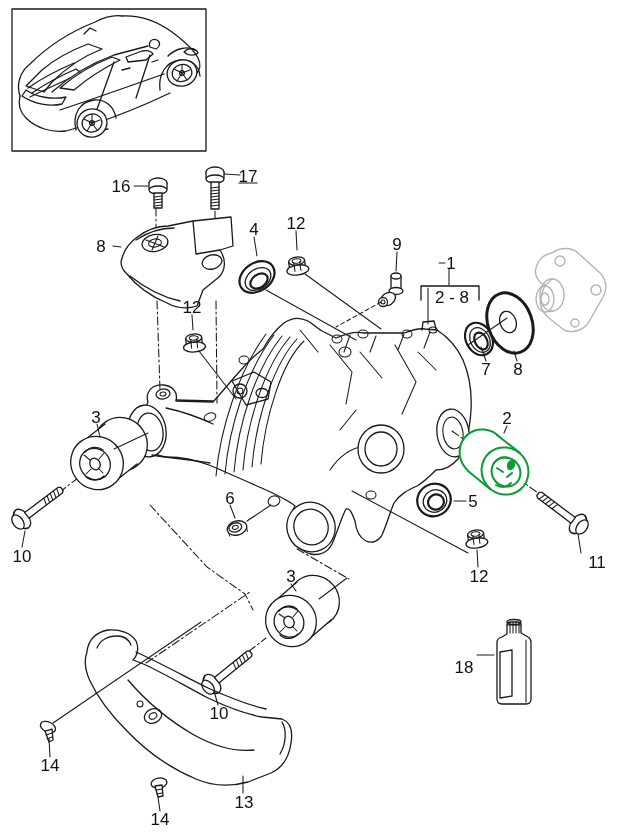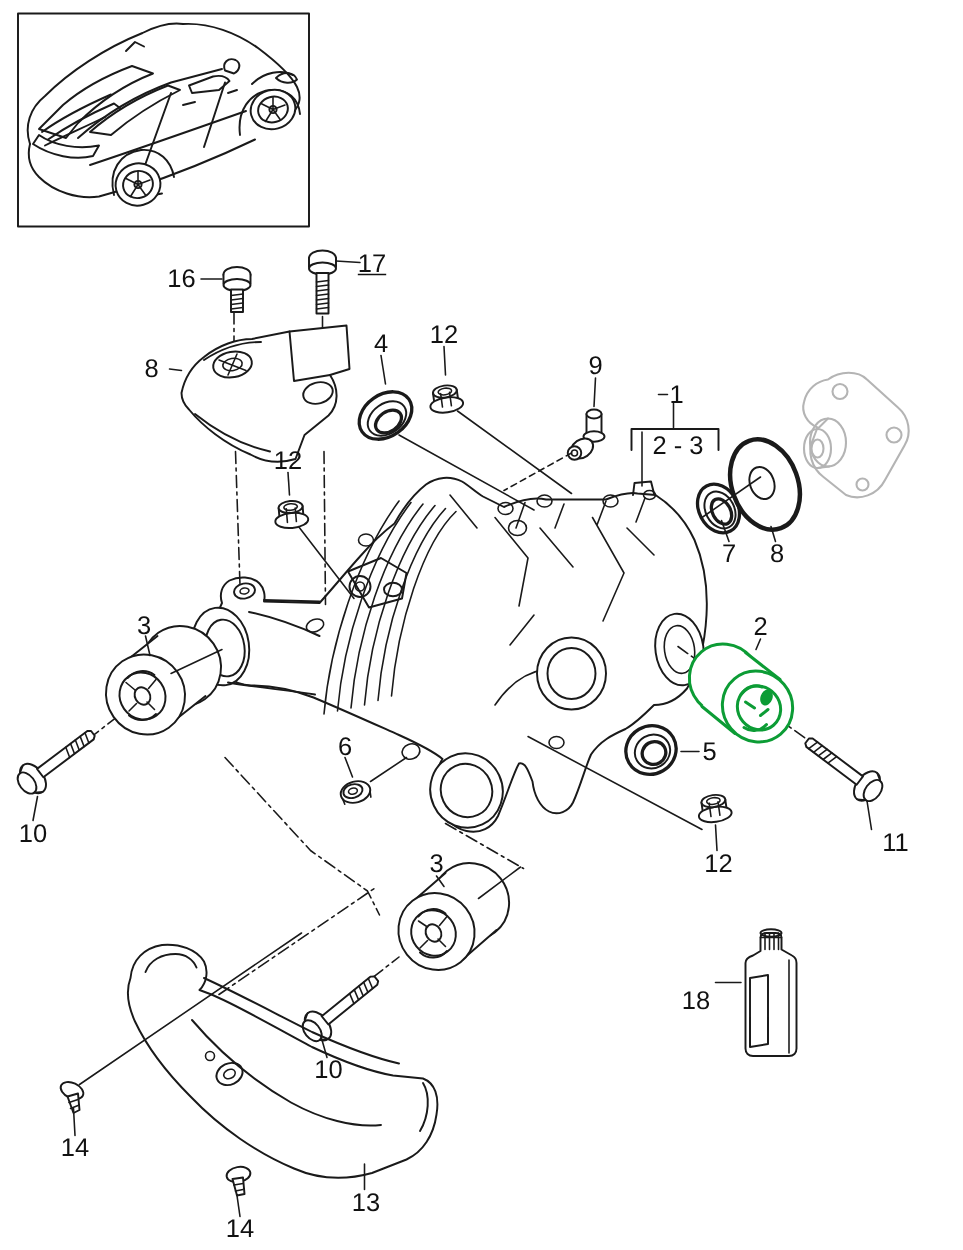--- a/index.html
+++ b/index.html
@@ -357,21 +357,21 @@
     <path class="s thin" d="M305,274 L381,329"></path>
     <path class="s d42" d="M381,302 L336,327"></path>
     <path class="s thin" d="M114,449 L148,433"></path>
     <path class="s thin" d="M319,599 L347,578"></path>
     <path class="s thin" d="M201,622 L53,723"></path>
   </g>
 </svg>
 
 <div>
       <span class="callout" style="left: 451px; top: 263px;">1</span>
-      <span class="callout" style="left: 452px; top: 297px;">2 - 3</span>
+      <span class="callout" style="left: 452px; top: 297px;">2 - 8</span>
       <span class="callout" style="left: 507px; top: 418px;">2</span>
       <span class="callout" style="left: 96px; top: 417px;">3</span>
       <span class="callout" style="left: 291px; top: 576px;">3</span>
       <span class="callout" style="left: 254px; top: 229px;">4</span>
       <span class="callout" style="left: 473px; top: 501px;">5</span>
       <span class="callout" style="left: 230px; top: 498px;">6</span>
       <span class="callout" style="left: 486px; top: 369px;">7</span>
       <span class="callout" style="left: 518px; top: 369px;">8</span>
       <span class="callout" style="left: 397px; top: 244px;">9</span>
       <span class="callout" style="left: 22px; top: 556px;">10</span>

